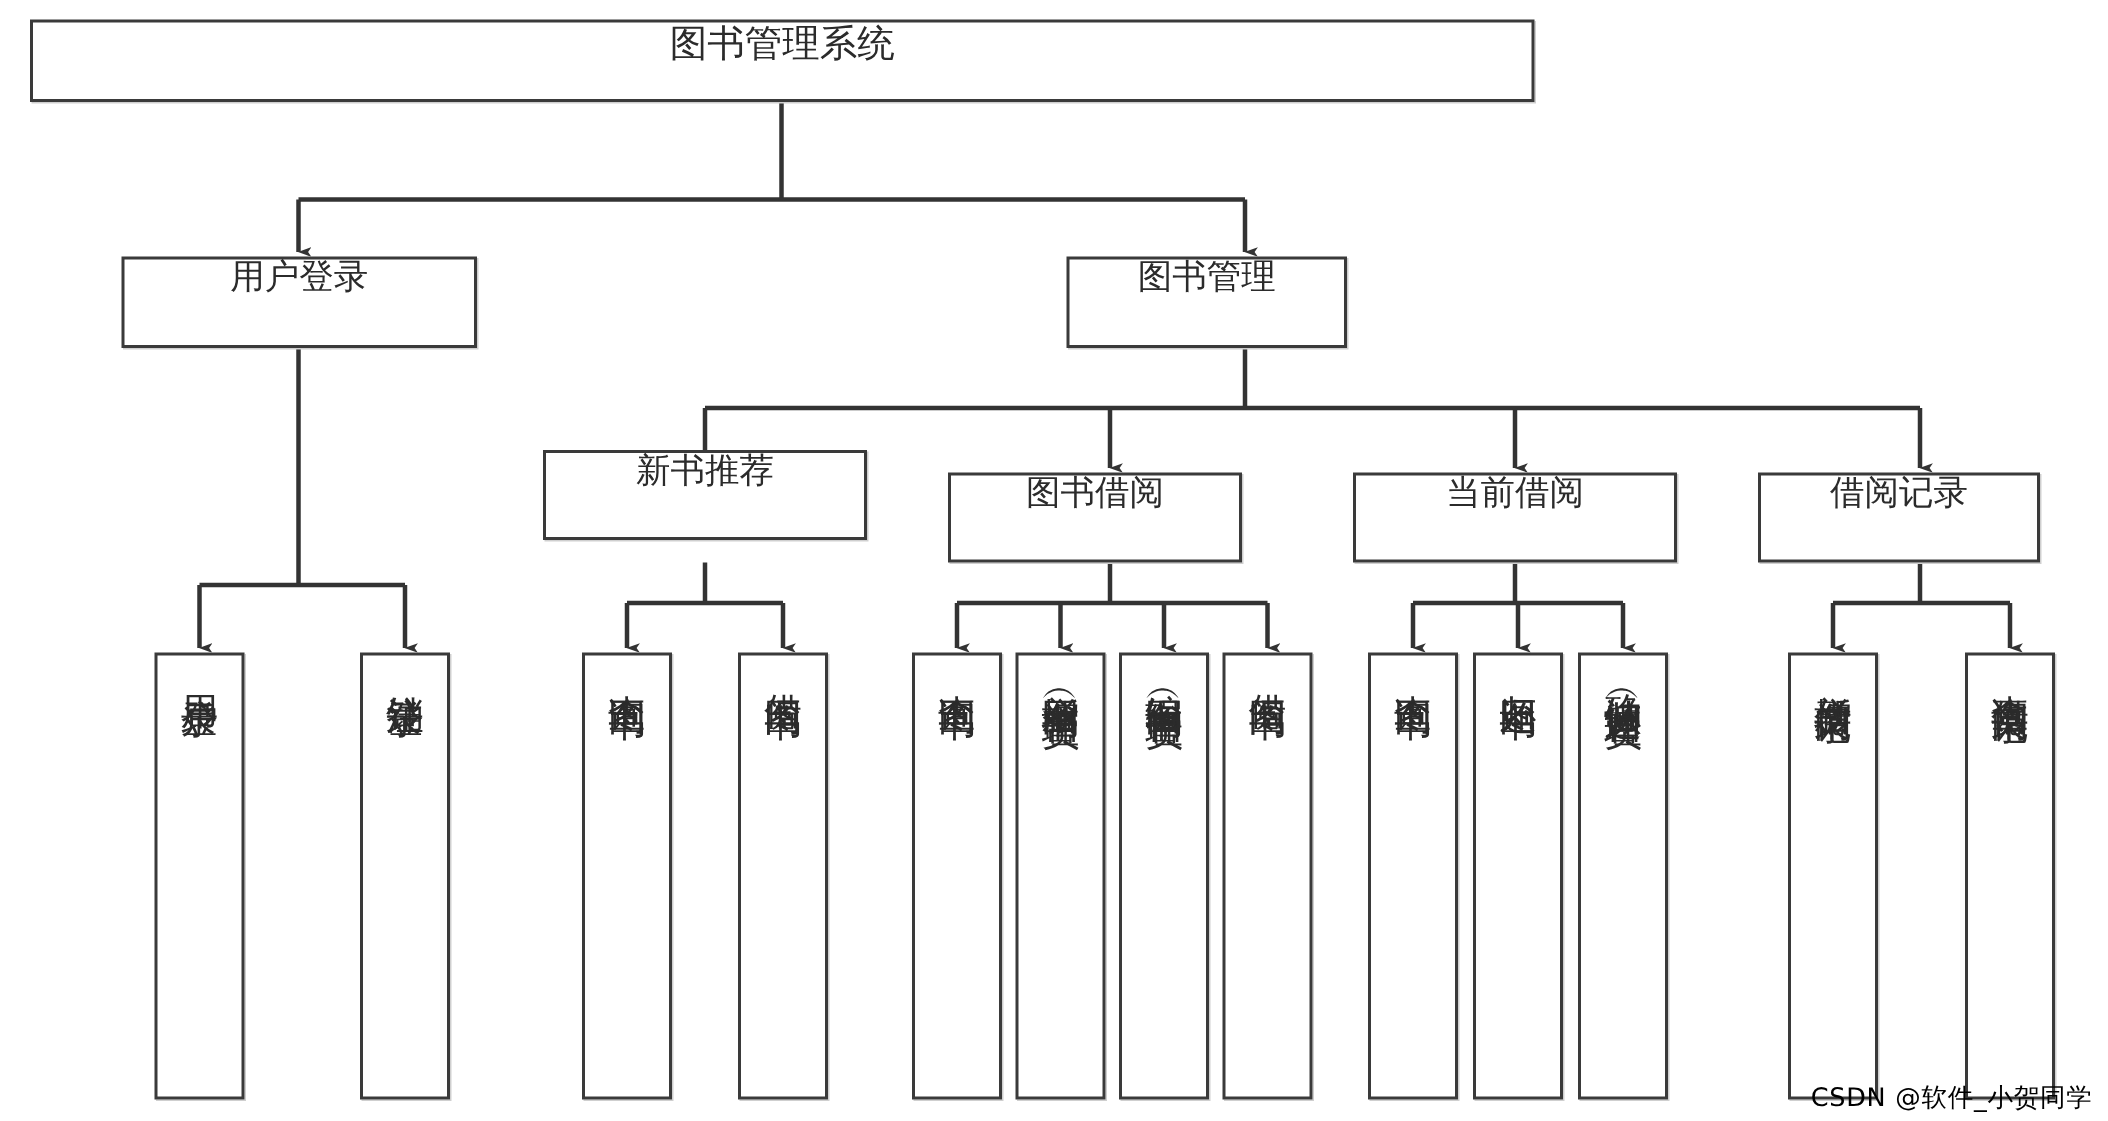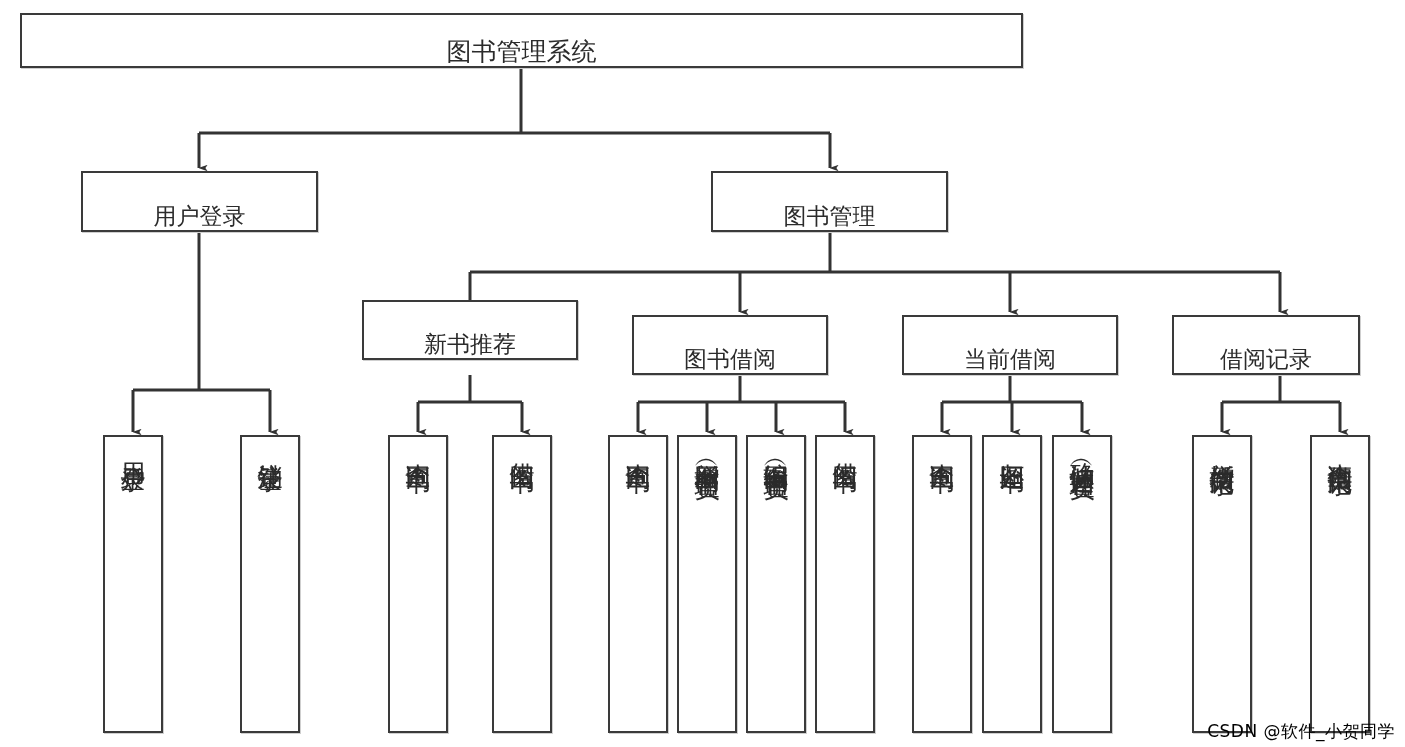--- a/index.html
+++ b/index.html
@@ -26,21 +26,21 @@
     width: 1405px;
     height: 747px;
     pointer-events: none;
   }
   .node-box {
     position: absolute;
     box-sizing: border-box;
     background: #ffffff;
     border: 2px solid #3a3a3a;
     display: flex;
-    align-items: flex-end;
+    align-items: flex-start;
     justify-content: center;
     color: #262626;
     box-shadow: 1px 1px 0 0 #cfcfcf;
   }
   .node-label {
     color: #2b2b2b;
     line-height: 1.12;
     white-space: nowrap;
   }
   
@@ -135,21 +135,21 @@
     </g>
   </svg>
 
   <div class="node-box level-root" style="left:20px; top:13px; width:1003px; height:55px;">
     <span class="node-label">图书管理系统</span>
   </div>
 
   <div class="node-box level-2" style="left:81px; top:171px; width:237px; height:61px;">
     <span class="node-label">用户登录</span>
   </div>
-  <div class="node-box level-2" style="left:711px; top:171px; width:237px; height:61px;">
+  <div class="node-box level-2" style="left:711px; top:171px; width:187px; height:61px;">
     <span class="node-label">图书管理</span>
   </div>
 
   <div class="node-box level-3" style="left:362px; top:300px; width:216px; height:60px;">
     <span class="node-label">新书推荐</span>
   </div>
   <div class="node-box level-3" style="left:632px; top:315px; width:196px; height:60px;">
     <span class="node-label">图书借阅</span>
   </div>
   <div class="node-box level-3" style="left:902px; top:315px; width:216px; height:60px;">

